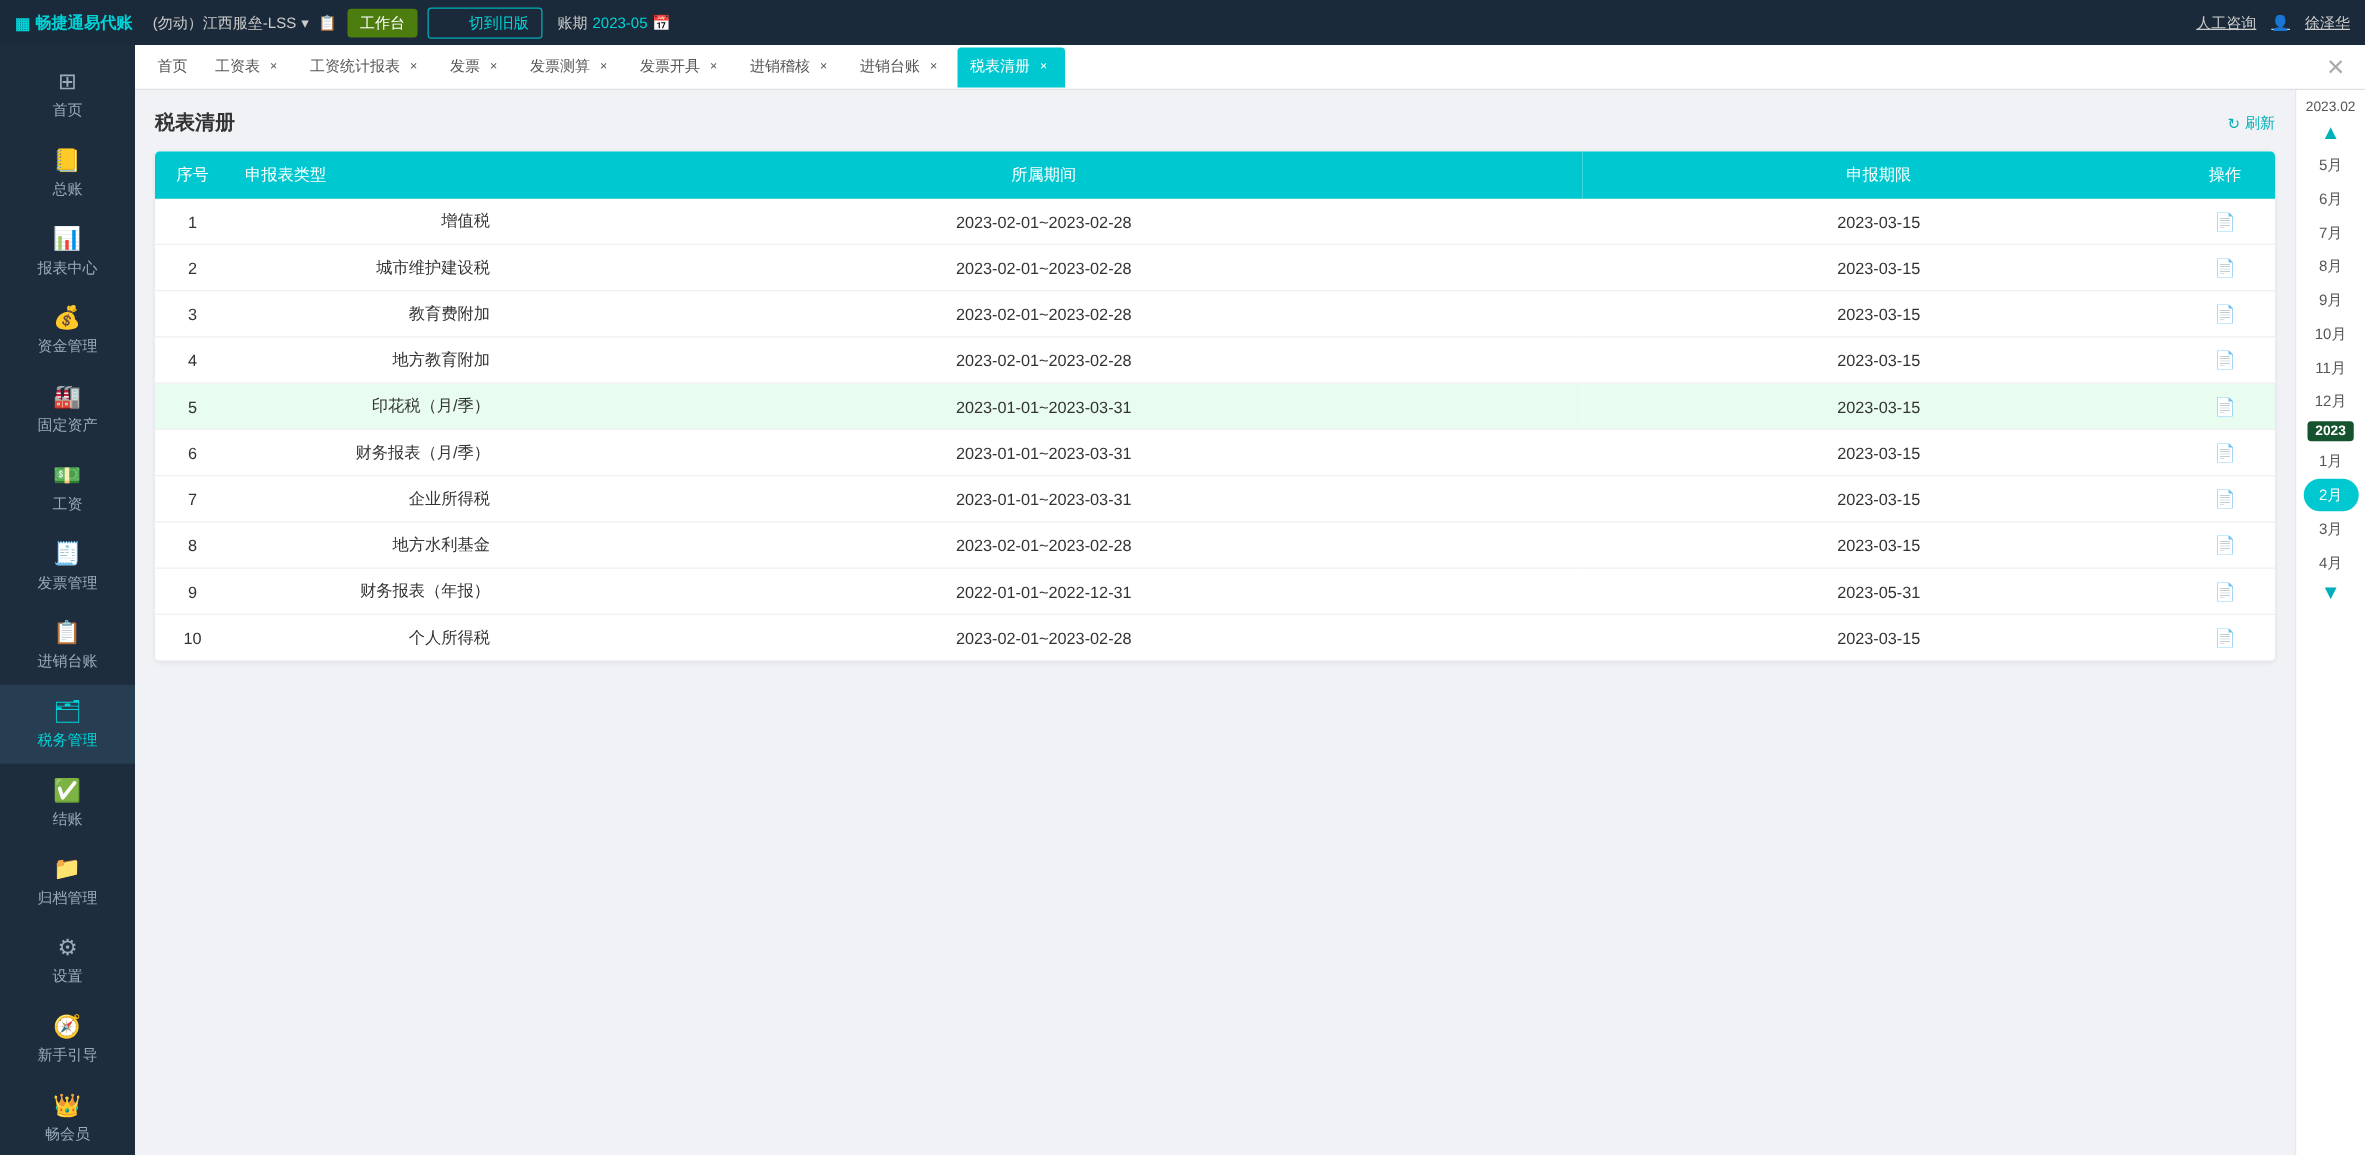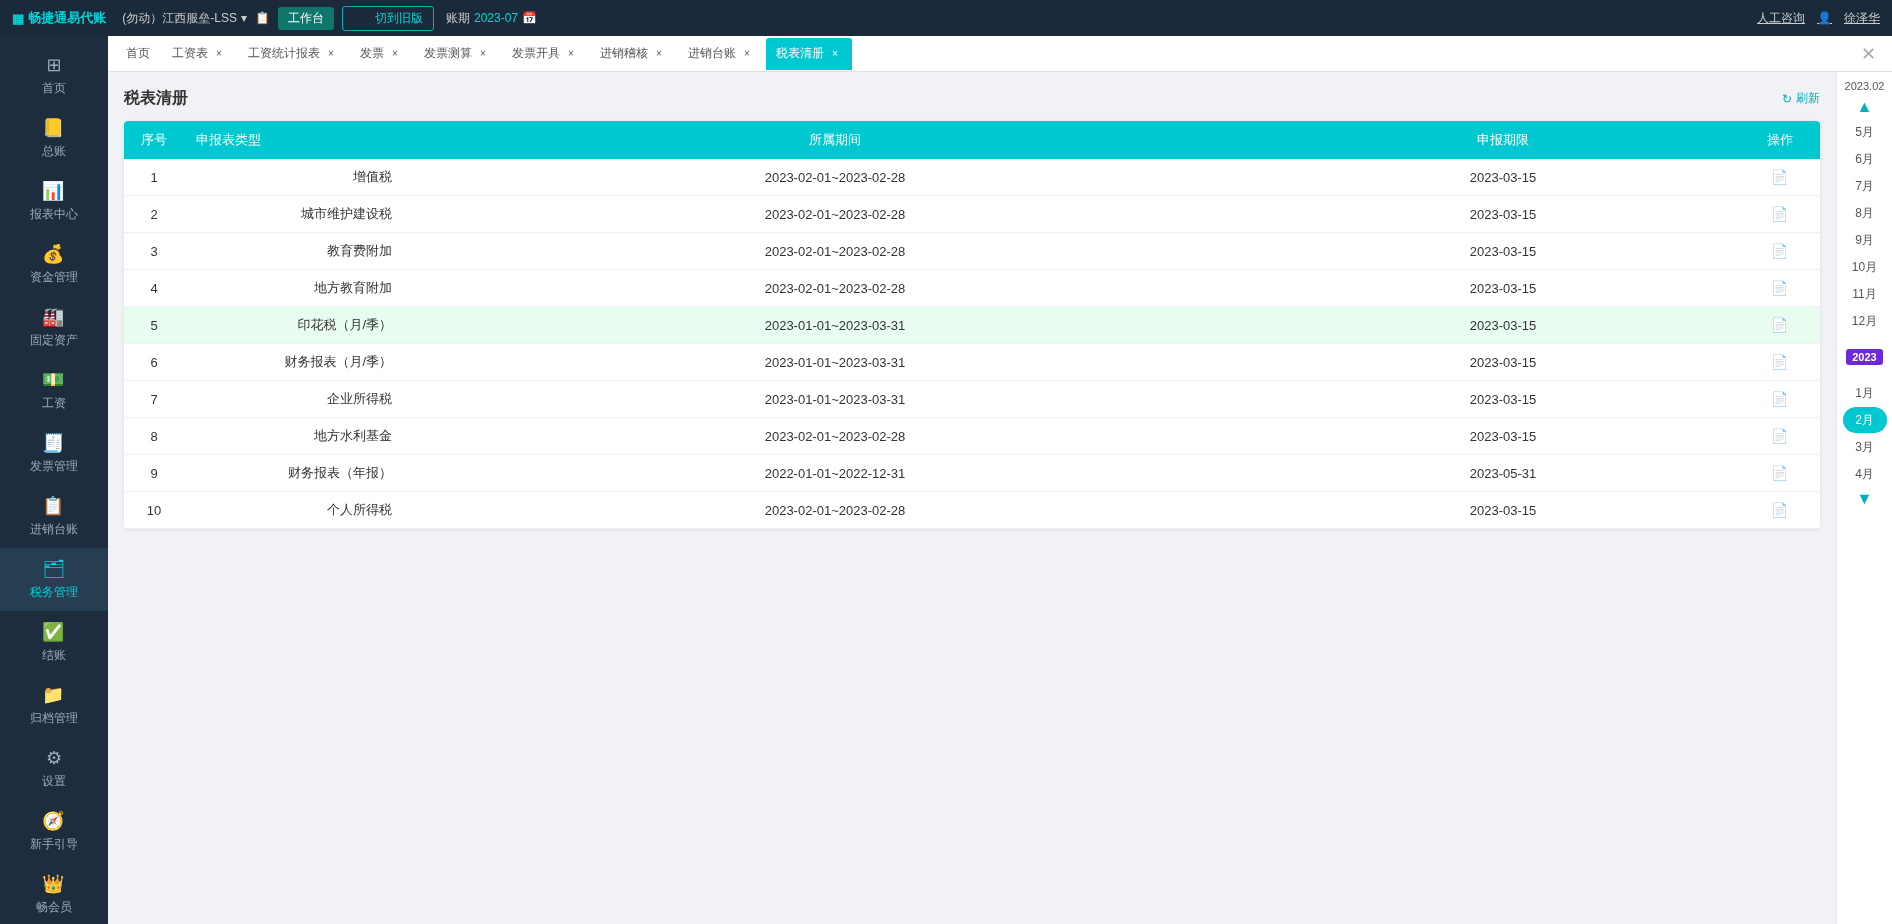--- a/index.html
+++ b/index.html
@@ -21,21 +21,21 @@
       font-weight: bold;
       display: flex; align-items: center; gap: 4px;
     }
     .top-bar-company {
       color: #ccc;
       font-size: 12px;
       display: flex; align-items: center; gap: 4px;
       margin-left: 8px;
     }
     .top-bar-btn {
-      background: #0f766e;
+      background: #4d7c0f;
       color: #fff;
       border: none;
       border-radius: 3px;
       padding: 3px 10px;
       font-size: 12px;
       cursor: pointer;
     }
     .top-bar-btn.outline {
       background: transparent;
       border: 1px solid #00b0b8;
@@ -229,27 +229,27 @@
       width: 44px;
       height: 22px;
       display: flex;
       align-items: center;
       justify-content: center;
       cursor: pointer;
       color: #00b0b8;
       font-size: 16px;
     }
     .cal-year-badge {
-      background: #6d28d9;
+      background: #14532d;
       color: #fff;
       font-size: 11px;
       font-weight: bold;
       border-radius: 3px;
       padding: 2px 6px;
-      margin: 14px 0;
+      margin: 2px 0;
       text-align: center;
     }
 
     
     .tab-close-icon {
       width: 14px; height: 14px;
       display: inline-flex; align-items: center; justify-content: center;
       border-radius: 50%;
       font-size: 10px;
     }
@@ -268,21 +268,21 @@
   </div>
   <div class="top-bar-company">
     <span>(勿动）江西服垒-LSS</span>
     <span>▾</span>
     <span style="margin-left:4px; color:#888;">📋</span>
   </div>
   <button class="top-bar-btn">工作台</button>
   <button class="top-bar-btn outline">切到旧版</button>
   <div class="top-bar-period">
     <span>账期</span>
-    <span style="color:#00d4d8;">2023-07</span>
+    <span style="color:#00d4d8;">2023-05</span>
     <span>📅</span>
   </div>
   <div class="top-bar-right">
     <span>人工咨询</span>
     <span>👤</span>
     <span>徐泽华</span>
   </div>
 </div>
 
 <div class="main-layout">

